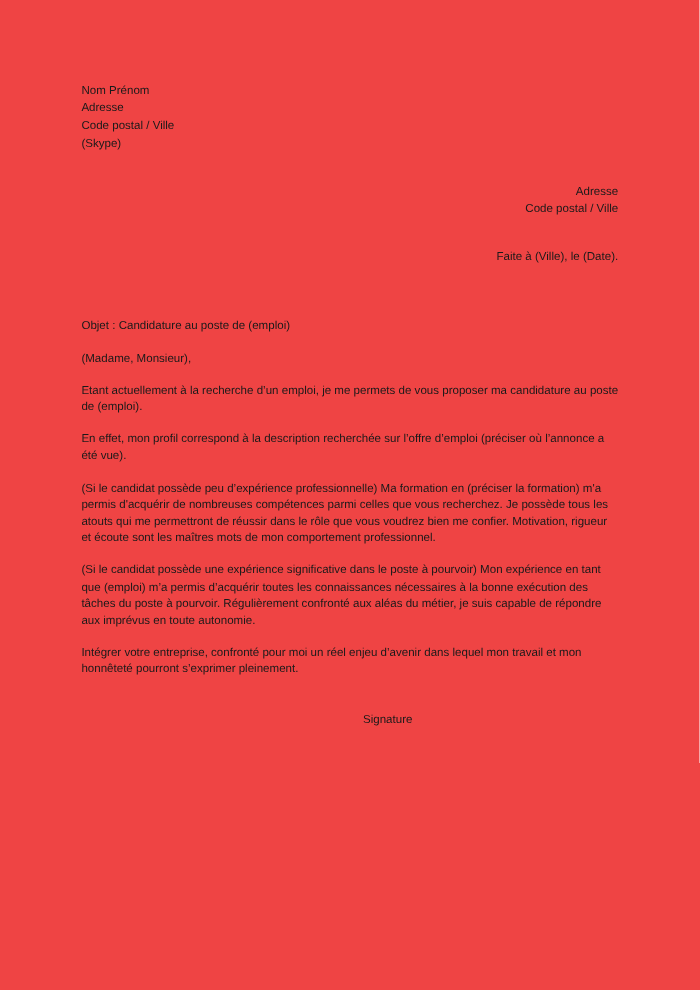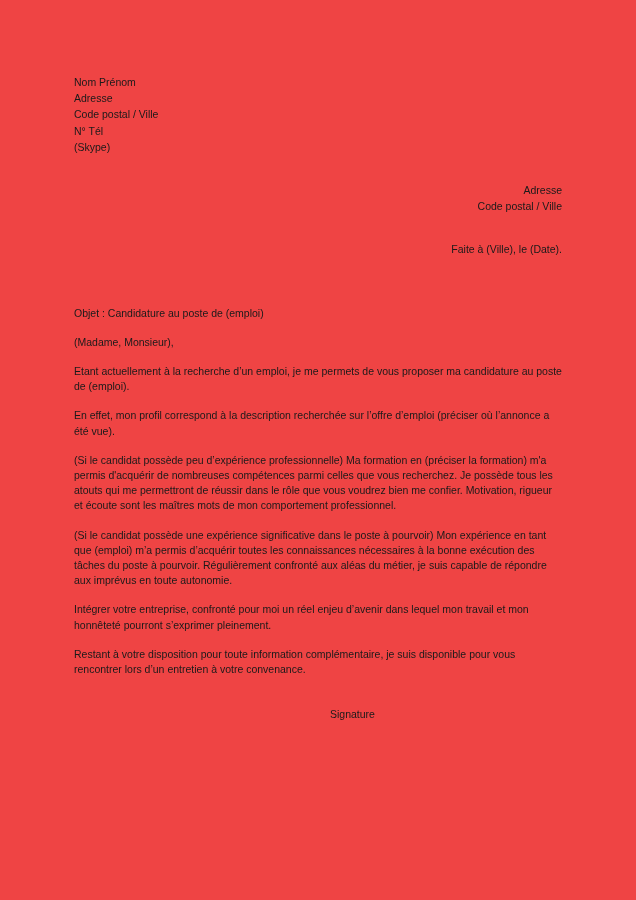--- a/index.html
+++ b/index.html
@@ -65,38 +65,36 @@
 </head>
 <body>
 
 <div class="page">
   <div class="content">
 
     <div class="sender-block">
       <div>Nom Prénom</div>
       <div>Adresse</div>
       <div>Code postal / Ville</div>
-      <div>N° Tél</div>
       <div>(Skype)</div>
     </div>
 
     <div class="recipient-block">
       <div>Adresse</div>
       <div>Code postal / Ville</div>
     </div>
 
     <div class="date-line">Faite à (Ville), le (Date).</div>
 
     <div class="letter-body">
       <p>Objet : Candidature au poste de (emploi)</p>
       <p>(Madame, Monsieur),</p>
       <p>Etant actuellement à la recherche d’un emploi, je me permets de vous proposer ma candidature au poste de (emploi).</p>
       <p>En effet, mon profil correspond à la description recherchée sur l’offre d’emploi (préciser où l’annonce a été vue).</p>
       <p>(Si le candidat possède peu d’expérience professionnelle) Ma formation en (préciser la formation) m'a permis d'acquérir de nombreuses compétences parmi celles que vous recherchez. Je possède tous les atouts qui me permettront de réussir dans le rôle que vous voudrez bien me confier. Motivation, rigueur et écoute sont les maîtres mots de mon comportement professionnel.</p>
       <p>(Si le candidat possède une expérience significative dans le poste à pourvoir) Mon expérience en tant que (emploi) m’a permis d’acquérir toutes les connaissances nécessaires à la bonne exécution des tâches du poste à pourvoir. Régulièrement confronté aux aléas du métier, je suis capable de répondre aux imprévus en toute autonomie.</p>
       <p>Intégrer votre entreprise, confronté pour moi un réel enjeu d’avenir dans lequel mon travail et mon honnêteté pourront s’exprimer pleinement.</p>
-      <p>Restant à votre disposition pour toute information complémentaire, je suis disponible pour vous rencontrer lors d’un entretien à votre convenance.</p>
     </div>
 
     <div class="signature-line">Signature</div>
 
   </div>
 </div>
 
 </body></html>

